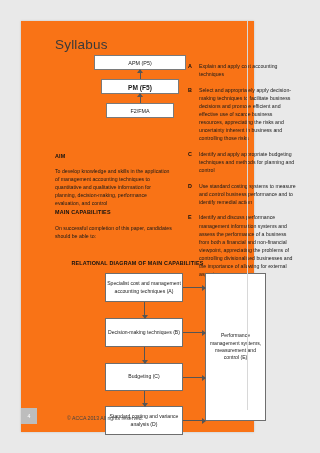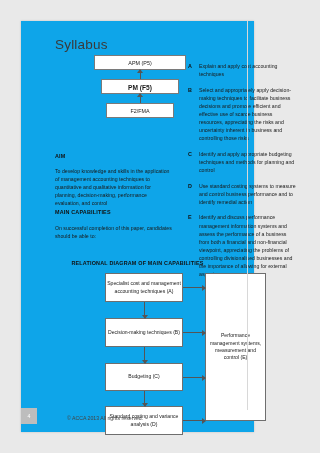--- a/index.html
+++ b/index.html
@@ -8,21 +8,21 @@
     background:#e9e9e9;
     font-family:"Liberation Sans", sans-serif;
     overflow:hidden;
     position:relative;
   }
   
   #slide-page{
     position:absolute;
     left:21px; top:21px;
     width:233px; height:411px;
-    background:#0ea5e9;
+    background:#f97316;
     box-shadow:0 0 2px rgba(0,0,0,.18);
   }
   
   #slide-page:after{
     content:"";
     position:absolute;
     right:6px; top:0; bottom:22px;
     width:1px;background:#d8d8d8;
   }
 

